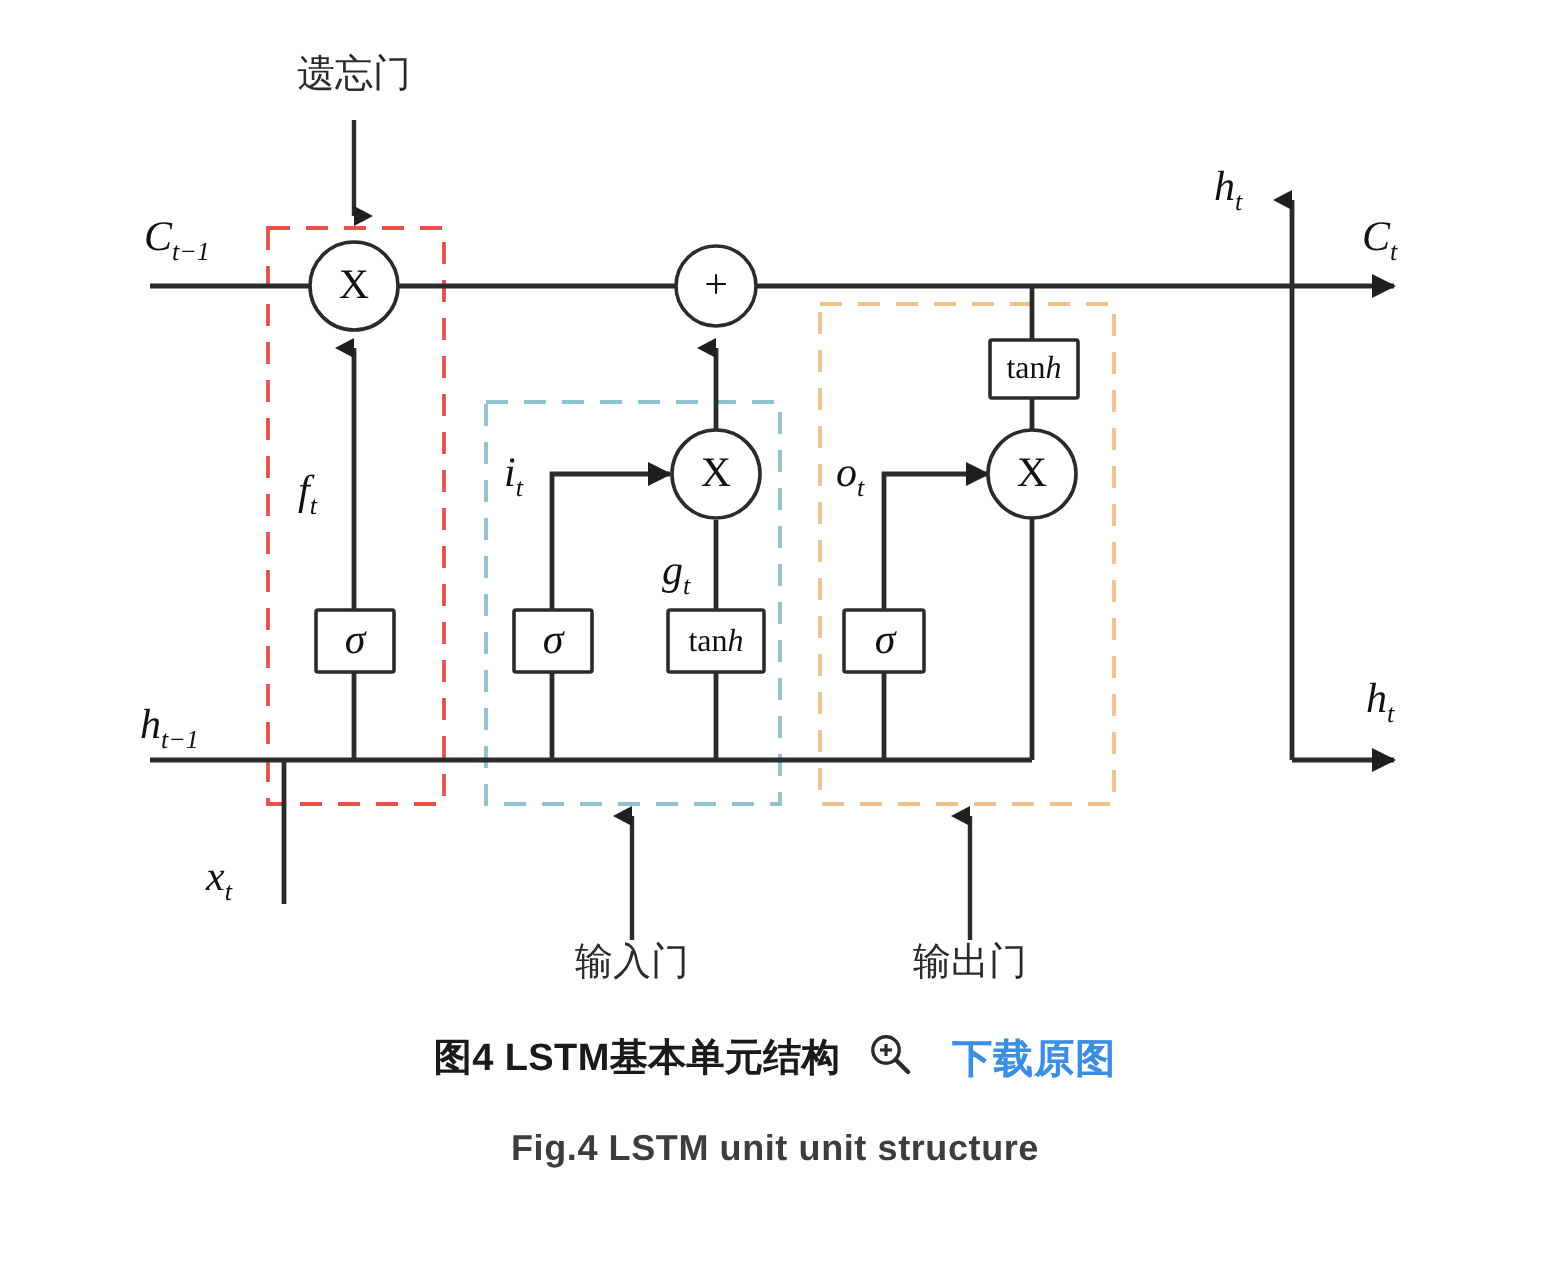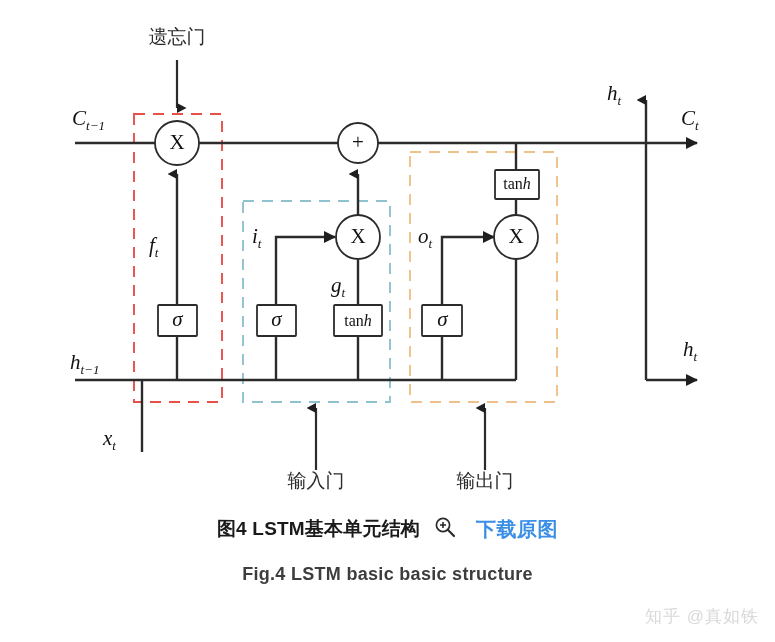--- a/index.html
+++ b/index.html
@@ -281,17 +281,16 @@
       <span class="zoom-icon">
         <svg viewBox="0 0 22 22" width="22" height="22">
           <circle cx="9" cy="9" r="6.6" fill="none" stroke="#2b2b2b" stroke-width="1.7"></circle>
           <line x1="6" y1="9" x2="12" y2="9" stroke="#2b2b2b" stroke-width="1.6"></line>
           <line x1="9" y1="6" x2="9" y2="12" stroke="#2b2b2b" stroke-width="1.6"></line>
           <line x1="13.8" y1="13.8" x2="20" y2="20" stroke="#2b2b2b" stroke-width="2.2" stroke-linecap="round"></line>
         </svg>
       </span>
       <span class="download-link">下载原图</span>
     </div>
-    <div class="caption-en">Fig.4 LSTM basic basic structure</div>
+    <div class="caption-en">Fig.4 LSTM unit unit structure</div>
   </div>
 
-  <div class="watermark">知乎 @真如铁</div>
 </div>
 
 </body></html>

